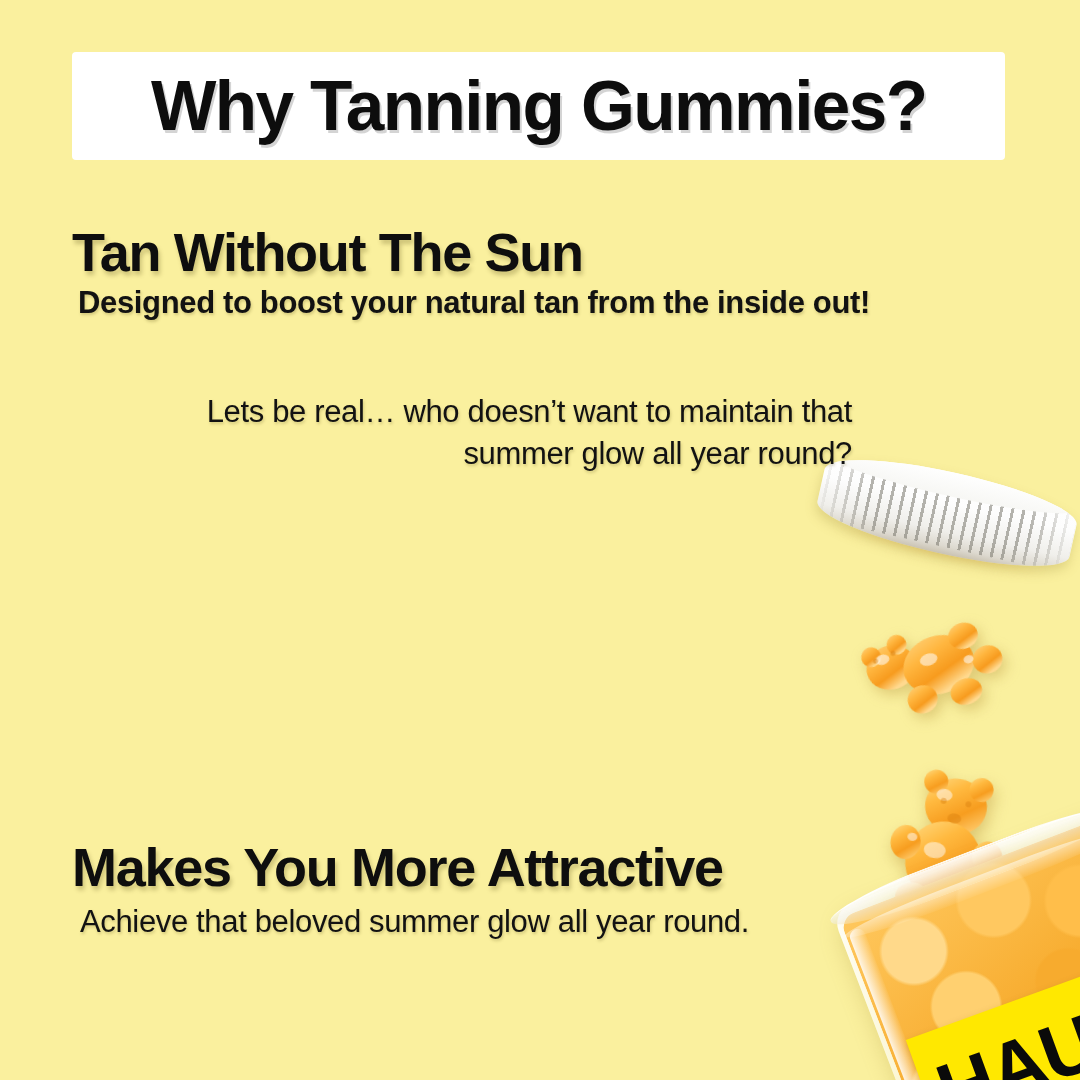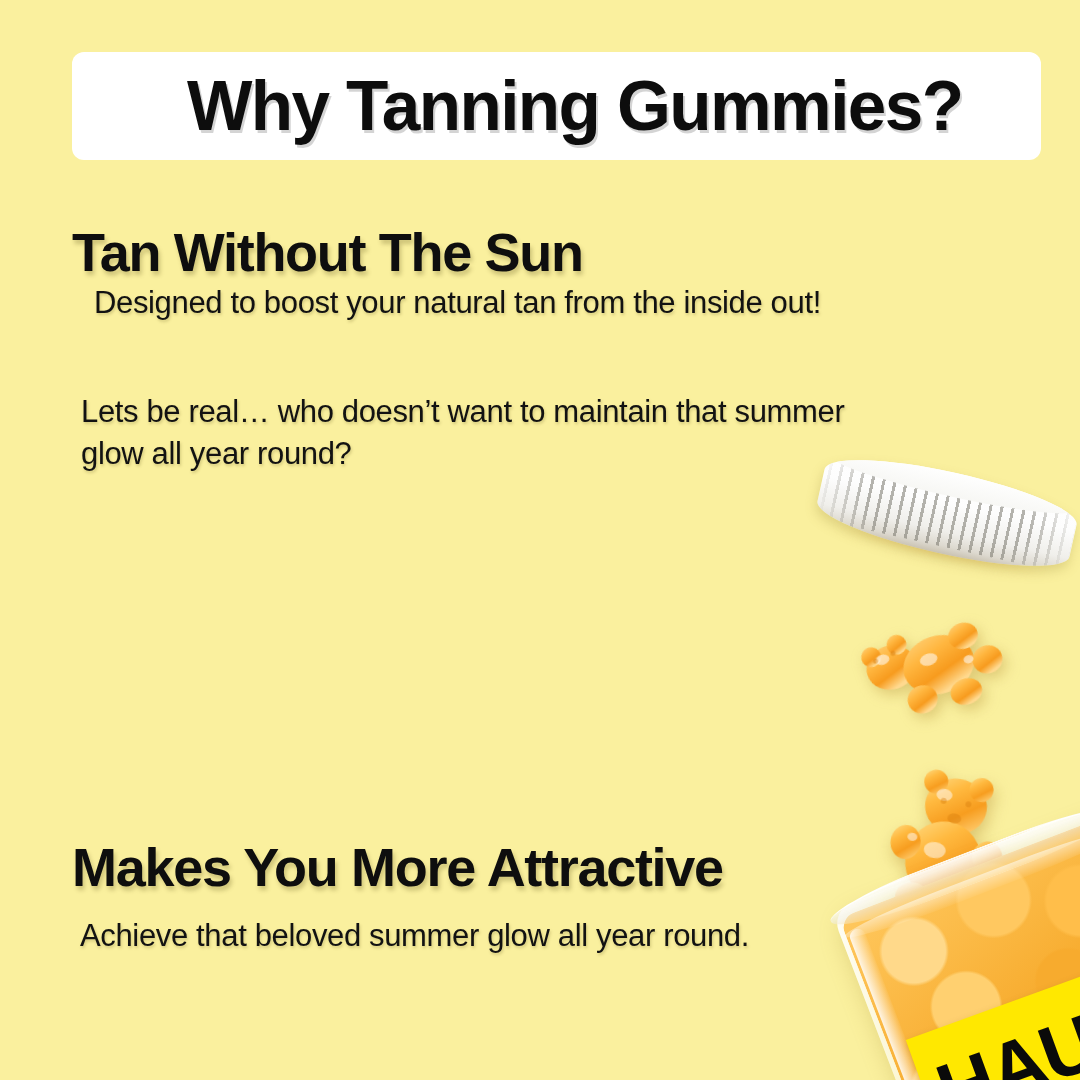--- a/index.html
+++ b/index.html
@@ -28,26 +28,25 @@
   }
 
   
   .title-box {
     position: absolute;
     left: 72px;
     top: 52px;
     width: 933px;
     height: 108px;
     background: #ffffff;
-    border-radius: 12px;
+    border-radius: 4px;
     display: flex;
     align-items: center;
     justify-content: center;
     z-index: 6;
-    padding-left: 36px;
   }
   .title-text {
     font-size: 70px;
     font-weight: 700;
     color: #0d0d0d;
     letter-spacing: -1.6px;
     line-height: 1;
     white-space: nowrap;
     transform: scaleX(0.99);
     text-shadow: 2px 3px 0 rgba(0,0,0,0.17);
@@ -79,30 +78,30 @@
     font-size: 31px;
     font-weight: 400;
     color: #121212;
     letter-spacing: -0.35px;
     line-height: 1.37;
     margin: 0;
     text-shadow: 1px 2px 3px rgba(90,80,20,0.25);
   }
 
   #block-1 { left: 72px; top: 213px; }
-  #block-1 .b-body { margin-left: 22px; }
+  #block-1 .b-body { margin-left: 6px; font-weight: bold; }
 
   #block-2 { left: 72px; top: 375px; width: 780px; }
-  #block-2 .b-body { margin-left: 9px; margin-top: 4px; }
+  #block-2 .b-body { margin-left: 22px; margin-top: 4px; text-align: right; }
 
   #block-3 { left: 72px; top: 575px; width: 740px; }
   #block-3 .b-body { margin-left: 6px; margin-top: 6px; }
 
   #block-4 { left: 72px; top: 828px; width: 820px; }
-  #block-4 .b-body { margin-left: 8px; margin-top: 20px; }
+  #block-4 .b-body { margin-left: 8px; margin-top: 6px; }
 
   
   .product-layer {
     position: absolute;
     inset: 0;
     z-index: 3;
     pointer-events: none;
   }
   .product-layer > * { pointer-events: auto; }
 

